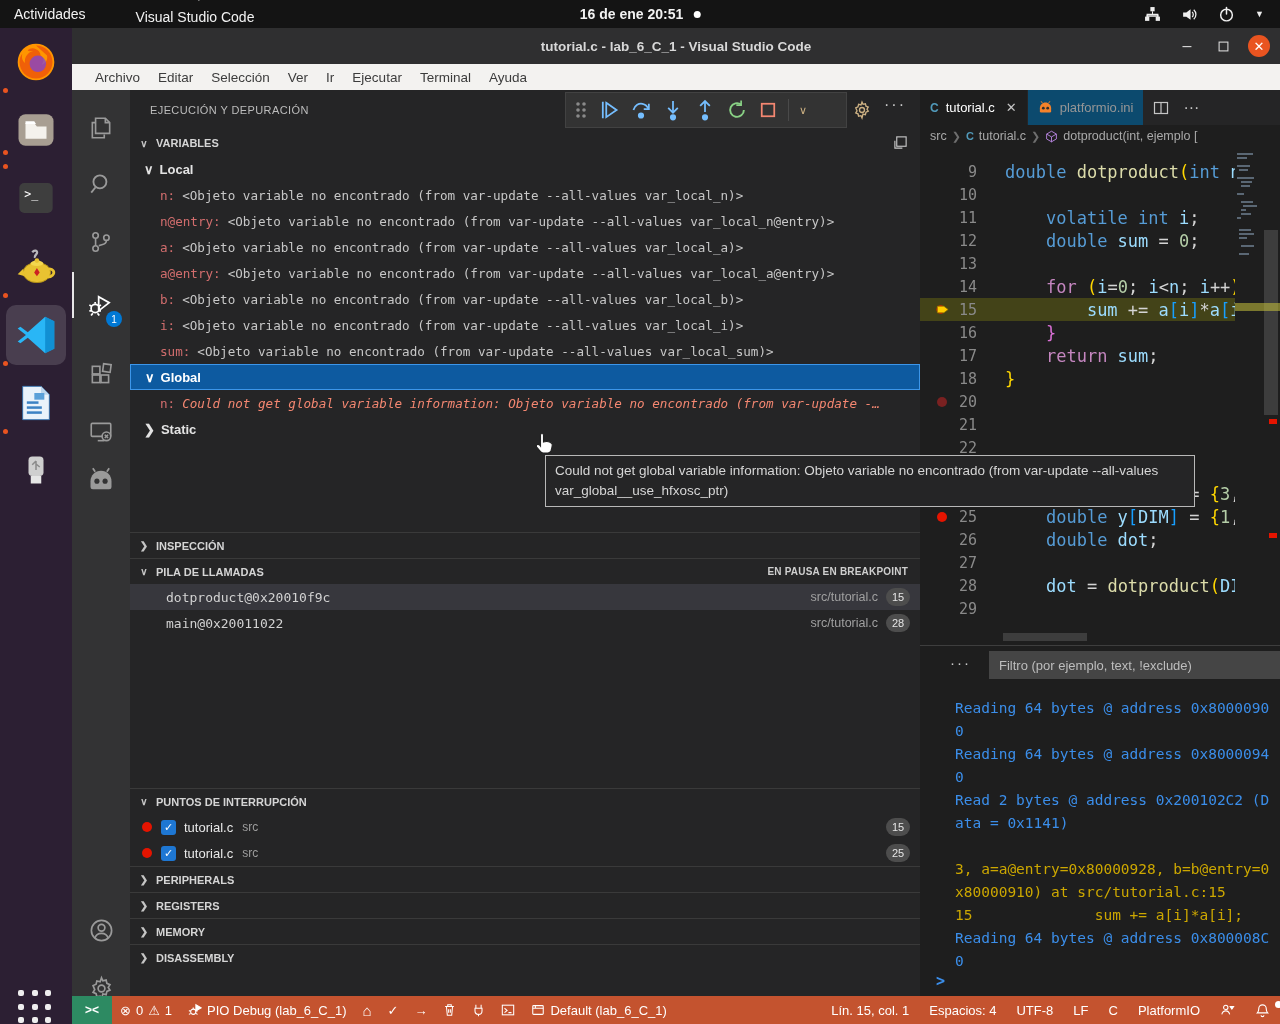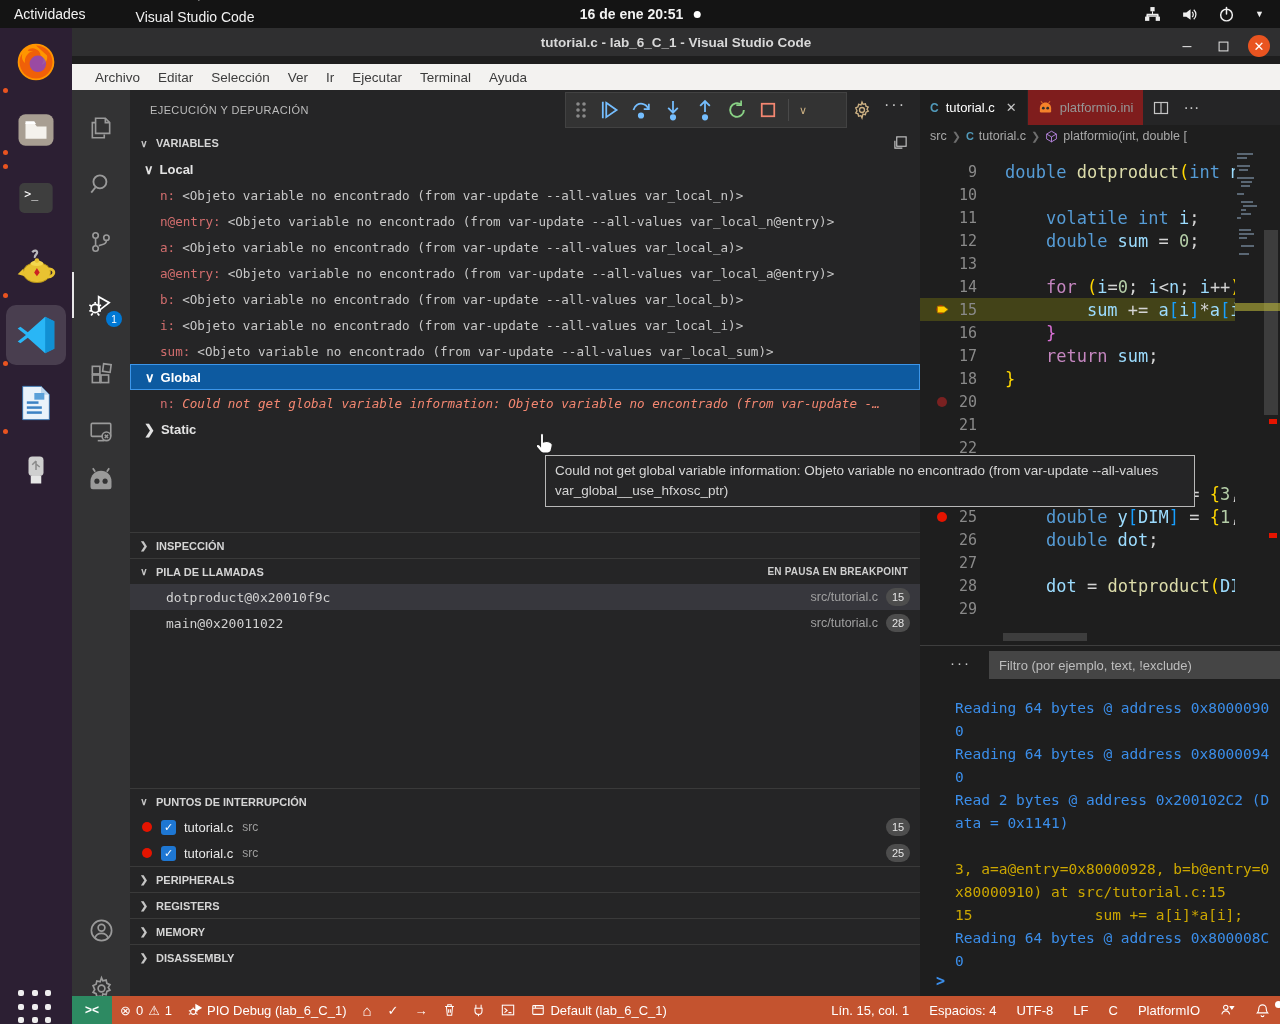--- a/index.html
+++ b/index.html
@@ -20,21 +20,21 @@
 
   
   #dock{left:0;top:28px;width:72px;height:996px;background:#2c1f33;}
   .dockitem{position:absolute;left:12px;width:48px;height:48px;display:flex;align-items:center;justify-content:center;}
   .dockdot{position:absolute;left:3px;width:5px;height:5px;border-radius:50%;background:#e95420;}
   .dock-active{position:absolute;left:6px;width:60px;height:60px;border-radius:10px;background:rgba(255,255,255,.14);}
   .showapps{position:absolute;left:18px;top:962px;width:36px;height:36px;display:grid;grid-template-columns:repeat(3,1fr);gap:5px;}
   .showapps i{width:6px;height:6px;border-radius:2px;background:#eee;}
 
   
-  #titlebar{left:72px;top:28px;width:1208px;height:28px;background:#2f2f30;display:flex;align-items:center;}
+  #titlebar{left:72px;top:28px;width:1208px;height:36px;background:#2f2f30;display:flex;align-items:center;}
   #titlebar .title{position:absolute;left:0;right:0;text-align:center;font-size:13.5px;font-weight:bold;color:#d8d8d8;}
   .winctl{position:absolute;top:0;height:36px;display:flex;align-items:center;gap:14px;right:10px;}
   .winctl .min,.winctl .max{width:22px;height:22px;display:flex;align-items:center;justify-content:center;color:#d8d8d8;}
   .winctl .close{width:22px;height:22px;border-radius:50%;background:#e95420;color:#fff;display:flex;align-items:center;justify-content:center;font-size:13px;}
   #menubar{left:72px;top:64px;width:1208px;height:26px;background:#f3f2f0;color:#3c3c3c;
            display:flex;align-items:center;font-size:13.5px;padding-left:14px;}
   #menubar span{padding:0 9px;}
 
   
   #activitybar{left:72px;top:90px;width:58px;height:906px;background:#333334;}
@@ -73,21 +73,21 @@
   .tb-sep{width:1px;height:22px;background:#4a4a4a;}
   #sb-gear{left:852px;top:100px;z-index:31;color:#cdb183;}
   #sb-dots{left:884px;top:96px;z-index:31;color:#c9c9c9;font-size:16px;letter-spacing:2px;}
   #vars-collapse{position:absolute;right:12px;color:#c9c9c9;}
 
   
   #editorcol{left:920px;top:90px;width:360px;height:906px;background:#1e1e1e;}
   #tabbar{height:35px;background:#252526;display:flex;align-items:stretch;}
   .tab{display:flex;align-items:center;gap:7px;padding:0 10px;font-size:13px;}
   .tab.active{background:#1e1e1e;color:#fff;}
-  .tab.inactive{background:#7f1d1d;color:#969696;border-left:1px solid #252526;}
+  .tab.inactive{background:#0c4a6e;color:#969696;border-left:1px solid #252526;}
   .tab .cicon{color:#519aba;font-weight:bold;font-size:12px;}
   .tab .x{color:#c5c5c5;font-size:13px;margin-left:4px;}
   .tabactions{display:flex;align-items:center;gap:14px;padding:0 10px;color:#c5c5c5;}
   #breadcrumbs{height:22px;display:flex;align-items:center;gap:5px;padding-left:10px;font-size:12.5px;color:#a9a9a9;white-space:nowrap;overflow:hidden;}
   #breadcrumbs .sep{color:#6e6e6e;font-size:11px;}
   #breadcrumbs .cicon{color:#519aba;font-weight:bold;font-size:11px;}
 
   #codearea{position:relative;height:498px;overflow:hidden;}
   #code-lines{position:absolute;left:0;top:13px;right:45px;}
   .cline{height:23px;display:flex;align-items:center;white-space:pre;}
@@ -553,21 +553,21 @@
     <div id="breadcrumbs">
       <span>src</span>
       <span class="sep">❯</span>
       <span class="cicon">C</span>
       <span>tutorial.c</span>
       <span class="sep">❯</span>
       <svg width="13" height="13" viewBox="0 0 16 16" fill="none" stroke="#b180d7" stroke-width="1.2">
           <path d="M8 1.5 14 5v6l-6 3.5L2 11V5z"></path>
           <path d="M2 5l6 3.5L14 5M8 8.5V15"></path>
         </svg>
-      <span>platformio(int, double [</span>
+      <span>dotproduct(int, ejemplo [</span>
     </div>
 
     <div id="codearea">
       <div id="code-lines">
           <div class="cline"><span class="cgut"><span class="mk"></span><span class="lnum">9</span></span><span class="ltext"><span class="tk-kw">double </span><span class="tk-fn">dotproduct</span><span class="tk-b1">(</span><span class="tk-kw">int</span><span class="tk-v"> n</span></span></div>
           <div class="cline"><span class="cgut"><span class="mk"></span><span class="lnum">10</span></span><span class="ltext"></span></div>
           <div class="cline"><span class="cgut"><span class="mk"></span><span class="lnum">11</span></span><span class="ltext"><span class="tk-pre">    </span><span class="tk-kw">volatile int</span><span class="tk-v"> i</span><span class="tk-p">;</span></span></div>
           <div class="cline"><span class="cgut"><span class="mk"></span><span class="lnum">12</span></span><span class="ltext"><span class="tk-pre">    </span><span class="tk-kw">double </span><span class="tk-v">sum </span><span class="tk-p">= </span><span class="tk-n">0</span><span class="tk-p">;</span></span></div>
           <div class="cline"><span class="cgut"><span class="mk"></span><span class="lnum">13</span></span><span class="ltext"></span></div>
           <div class="cline"><span class="cgut"><span class="mk"></span><span class="lnum">14</span></span><span class="ltext"><span class="tk-pre">    </span><span class="tk-ctl">for </span><span class="tk-b1">(</span><span class="tk-v">i</span><span class="tk-p">=</span><span class="tk-n">0</span><span class="tk-p">; </span><span class="tk-v">i</span><span class="tk-p">&lt;</span><span class="tk-v">n</span><span class="tk-p">; </span><span class="tk-v">i</span><span class="tk-p">++</span><span class="tk-b1">) </span></span></div>

